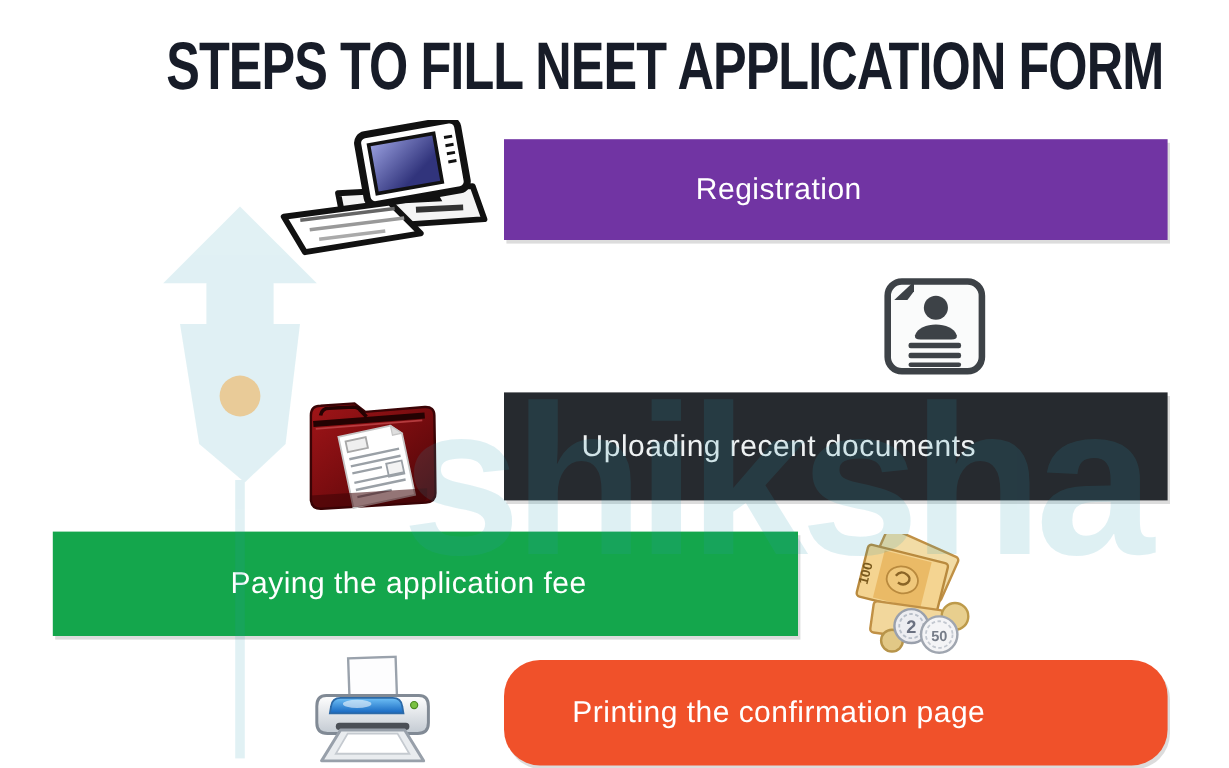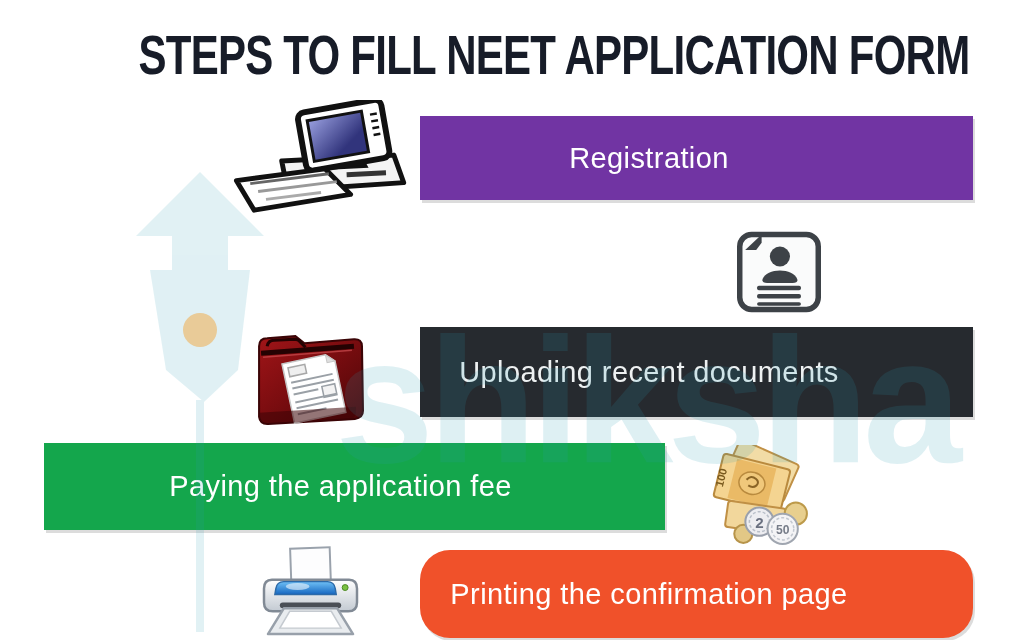--- a/index.html
+++ b/index.html
@@ -6,21 +6,21 @@
   .canvas{position:relative;width:1024px;height:640px;background:#ffffff;overflow:hidden;
           font-family:"Liberation Sans",sans-serif;}
 
   
   .title-wrap{position:absolute;left:0;right:0;top:22px;text-align:center;}
   .title{display:inline-block;font-size:56px;font-weight:800;letter-spacing:-1px;
          color:#171c28;white-space:nowrap;transform:scaleX(0.75);transform-origin:center;}
 
   
   .bar{position:absolute;display:flex;align-items:center;justify-content:center;
-       color:#ffffff;font-size:29px;letter-spacing:0.4px;
+       color:#ffffff;font-size:25px;letter-spacing:0.4px;
        box-shadow:2px 3px 0 rgba(130,130,130,0.28);z-index:2;}
   .bar-1{left:420px;top:116px;width:553px;height:84px;padding-right:95px;box-sizing:border-box;}
   .bar-2{left:48px; top:229px;width:615px;height:87px;box-shadow:2px 3px 0 rgba(130,130,130,0.28), inset 0 0 0 3px rgba(0,0,0,0.10);}
   .bar-3{left:420px;top:327px;width:553px;height:90px;padding-right:95px;box-sizing:border-box;color:#eef1f2;}
   .bar-4{left:44px; top:443px;width:621px;height:87px;padding-right:28px;box-sizing:border-box;}
   .bar-5{left:420px;top:550px;width:553px;height:88px;padding-right:95px;box-sizing:border-box;}
 
   
   .icon{position:absolute;z-index:3;}
   .icon-computer{left:226px;top:100px;width:198px;height:120px;}

